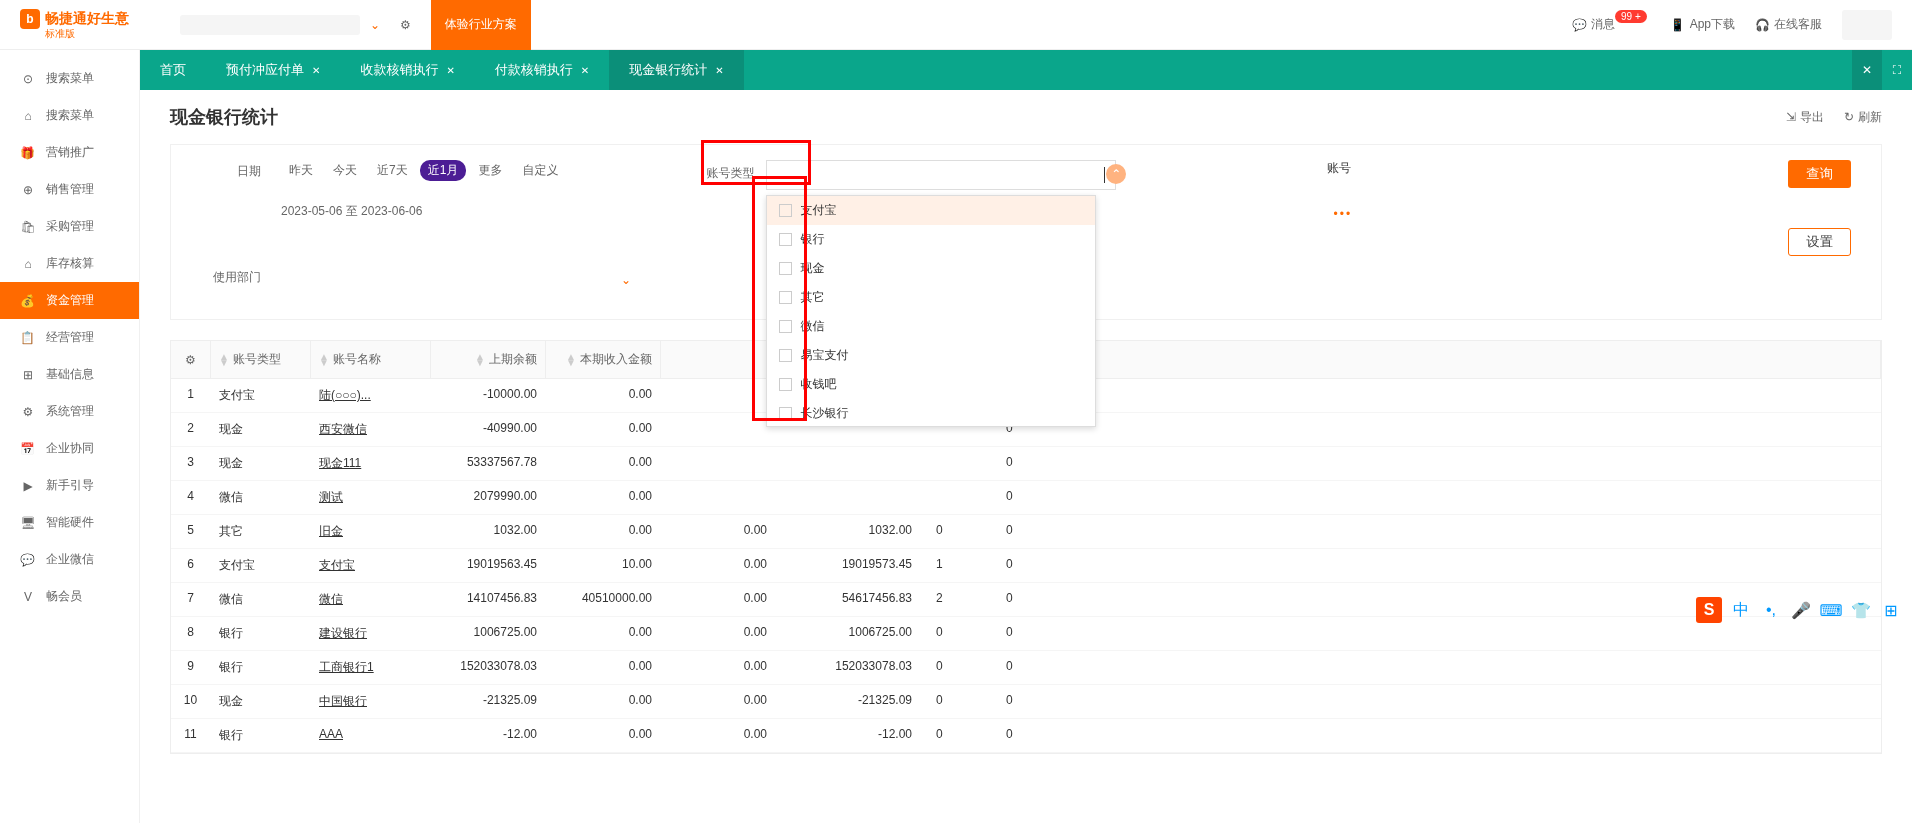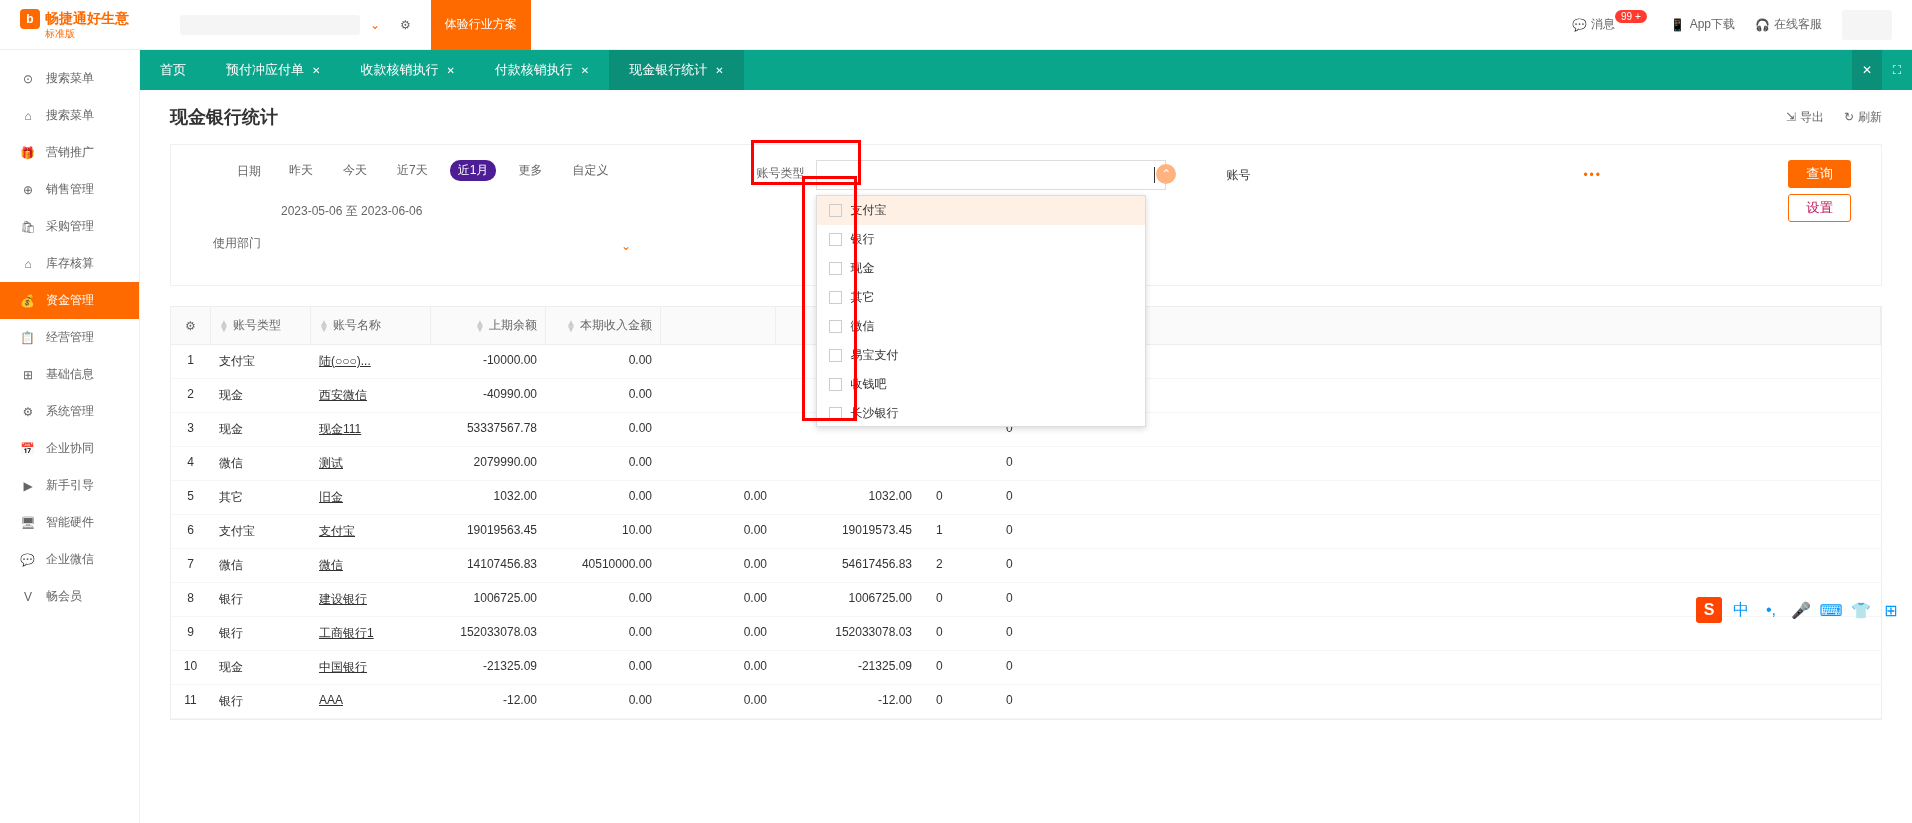--- a/index.html
+++ b/index.html
@@ -39,45 +39,45 @@
 .page-content { padding: 15px 30px; }
 .page-title-row { display: flex; align-items: center; margin-bottom: 15px; }
 .page-title { font-size: 18px; }
 .page-actions { margin-left: auto; display: flex; gap: 20px; color: #666; }
 .pa-item { display: flex; align-items: center; gap: 4px; cursor: pointer; }
 
 .filter-panel { background: #fff; border: 1px solid #f0f0f0; padding: 15px 30px; position: relative; }
 .filter-row { display: flex; align-items: flex-start; margin-bottom: 10px; }
 .filter-label { width: 60px; text-align: right; color: #666; padding-top: 3px; }
 .date-group { margin-left: 20px; }
-.date-btns { display: flex; gap: 14px; align-items: center; }
+.date-btns { display: flex; gap: 4px; align-items: center; }
 .date-btn { padding: 2px 8px; color: #666; cursor: pointer; border-radius: 10px; }
 .date-btn.active { background: #4c1d95; color: #fff; }
 .date-range { color: #666; margin-top: 22px; }
 
 .acct-type-filter { margin-left: 200px; position: relative; }
 .acct-type-input { width: 350px; height: 30px; border: 1px solid #ddd; padding: 0 10px; display: flex; align-items: center; justify-content: flex-end; }
 .acct-type-label-box { position: absolute; left: -60px; top: 5px; color: #666; }
 .red-box-1 { position: absolute; border: 3px solid #ff0000; left: -65px; top: -20px; width: 110px; height: 45px; pointer-events: none; }
 .caret-up { width: 20px; height: 20px; background: #ffb380; border-radius: 50%; display: flex; align-items: center; justify-content: center; color: #fff; position: absolute; right: -10px; top: 4px; }
 
 .dropdown-list { position: absolute; top: 35px; left: 0; width: 330px; background: #fff; border: 1px solid #ddd; box-shadow: 0 2px 6px rgba(0,0,0,0.15); z-index: 10; }
 .dropdown-inner { max-height: 230px; overflow-y: scroll; }
 .dropdown-item { padding: 6px 12px; display: flex; align-items: center; gap: 8px; cursor: pointer; }
 .dropdown-item.hover { background: #fff0e6; }
 .checkbox { width: 13px; height: 13px; border: 1px solid #ccc; }
 .red-box-2 { position: absolute; border: 3px solid #ff0000; left: -15px; top: -20px; width: 55px; height: 245px; pointer-events: none; }
 
-.acct-filter { margin-left: 60px; display: flex; align-items: center; }
+.acct-filter { margin-left: 60px; display: flex; align-items: center; flex-direction: column; }
 .acct-input { width: 310px; height: 30px; border-bottom: 1px solid #fff; margin-left: 15px; }
 .dots { color: #ff6a00; margin-left: 8px; letter-spacing: 2px; }
 
 .btn-group { margin-left: auto; display: flex; flex-direction: column; gap: 6px; }
 .btn-query { background: #ff6a00; color: #fff; border: none; padding: 5px 18px; border-radius: 3px; cursor: pointer; }
-.btn-setting { background: #fff; color: #be185d; border: 1px solid #ff6a00; padding: 4px 10px; border-radius: 3px; cursor: pointer; }
+.btn-setting { background: #fff; color: #404040; border: 1px solid #ff6a00; padding: 4px 10px; border-radius: 3px; cursor: pointer; margin-top: 34px; }
 
 .dept-filter { margin-left: 20px; display: flex; align-items: center; }
 .dept-input { width: 350px; height: 28px; border-bottom: 1px solid #fff; display: flex; align-items: center; justify-content: flex-end; color: #ff6a00; }
 
 .data-table { width: 100%; margin-top: 20px; border: 1px solid #eee; }
 .table-header { display: flex; background: #fafafa; border-bottom: 1px solid #eee; }
 .th { padding: 10px 8px; display: flex; align-items: center; gap: 4px; color: #666; border-right: 1px solid #eee; }
 .th-gear { width: 40px; justify-content: center; }
 .sort-icon { color: #ccc; font-size: 10px; display: flex; flex-direction: column; line-height: 6px; }
 .table-body { }

